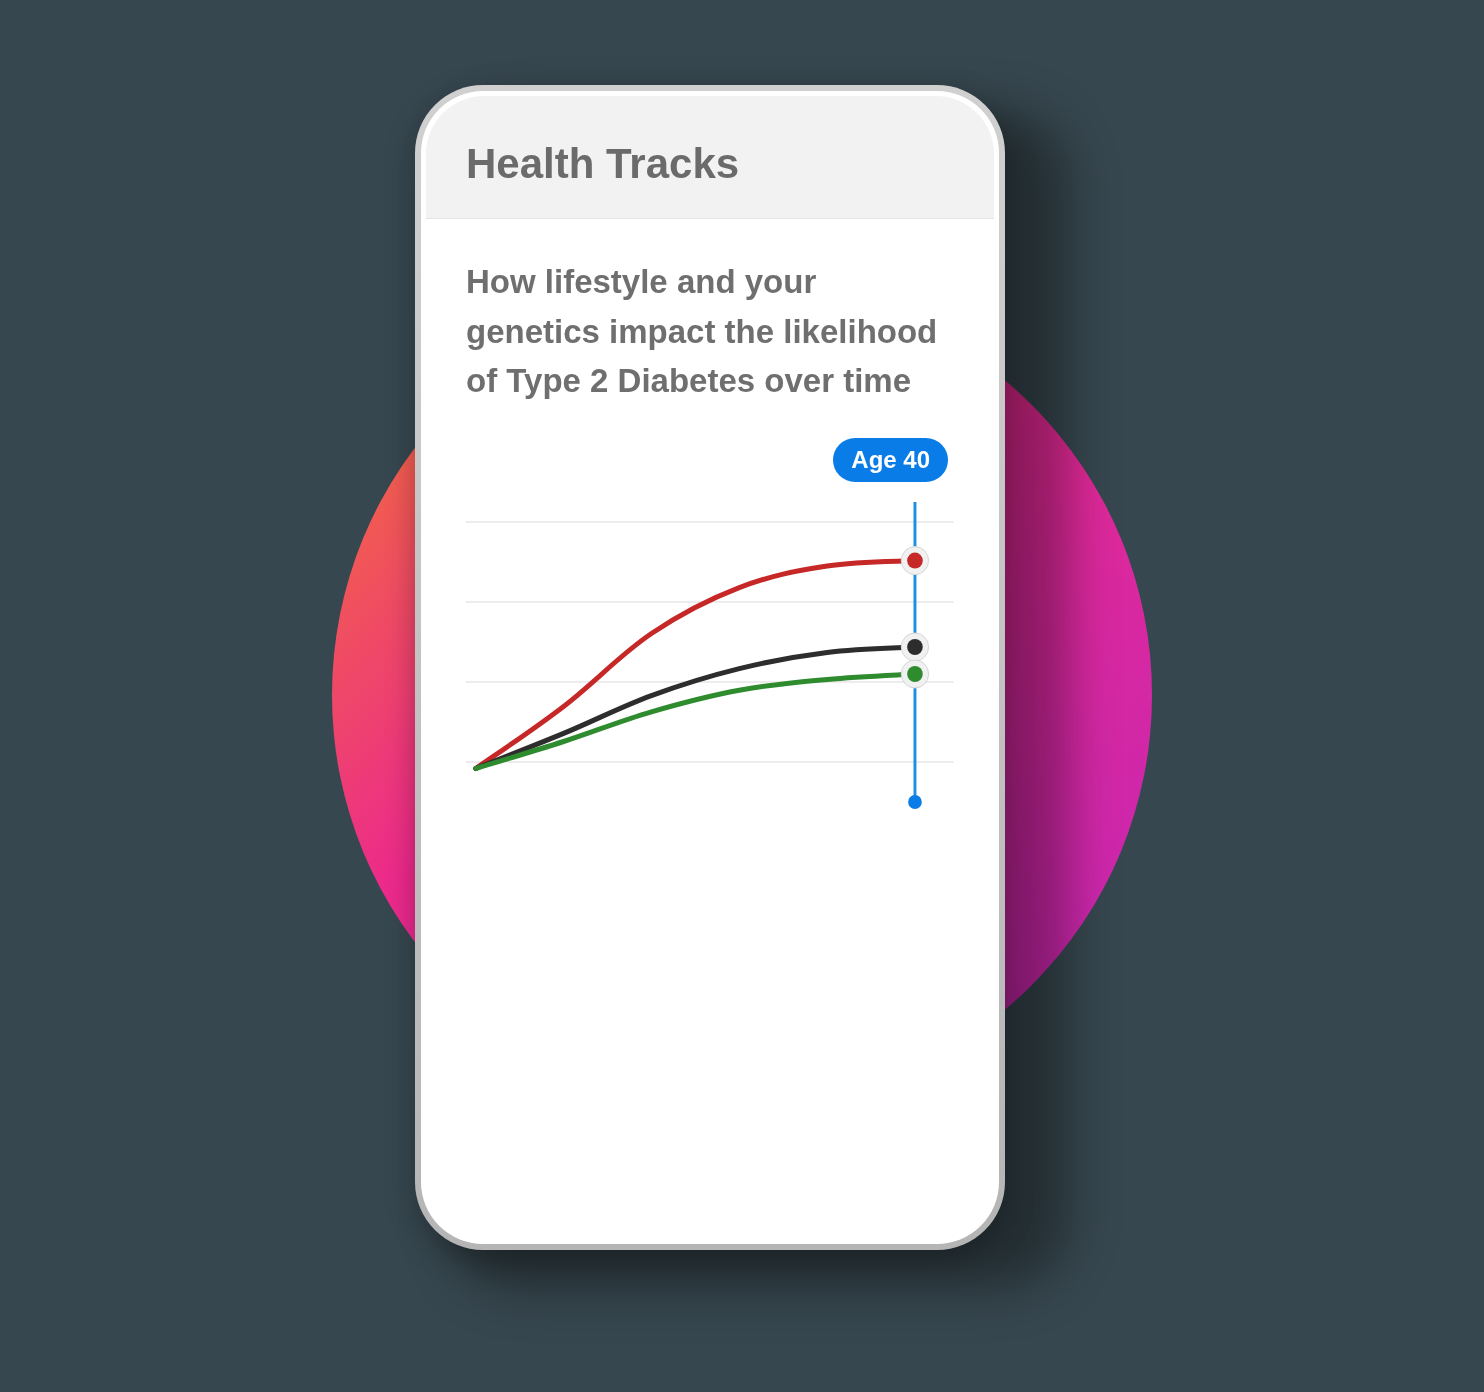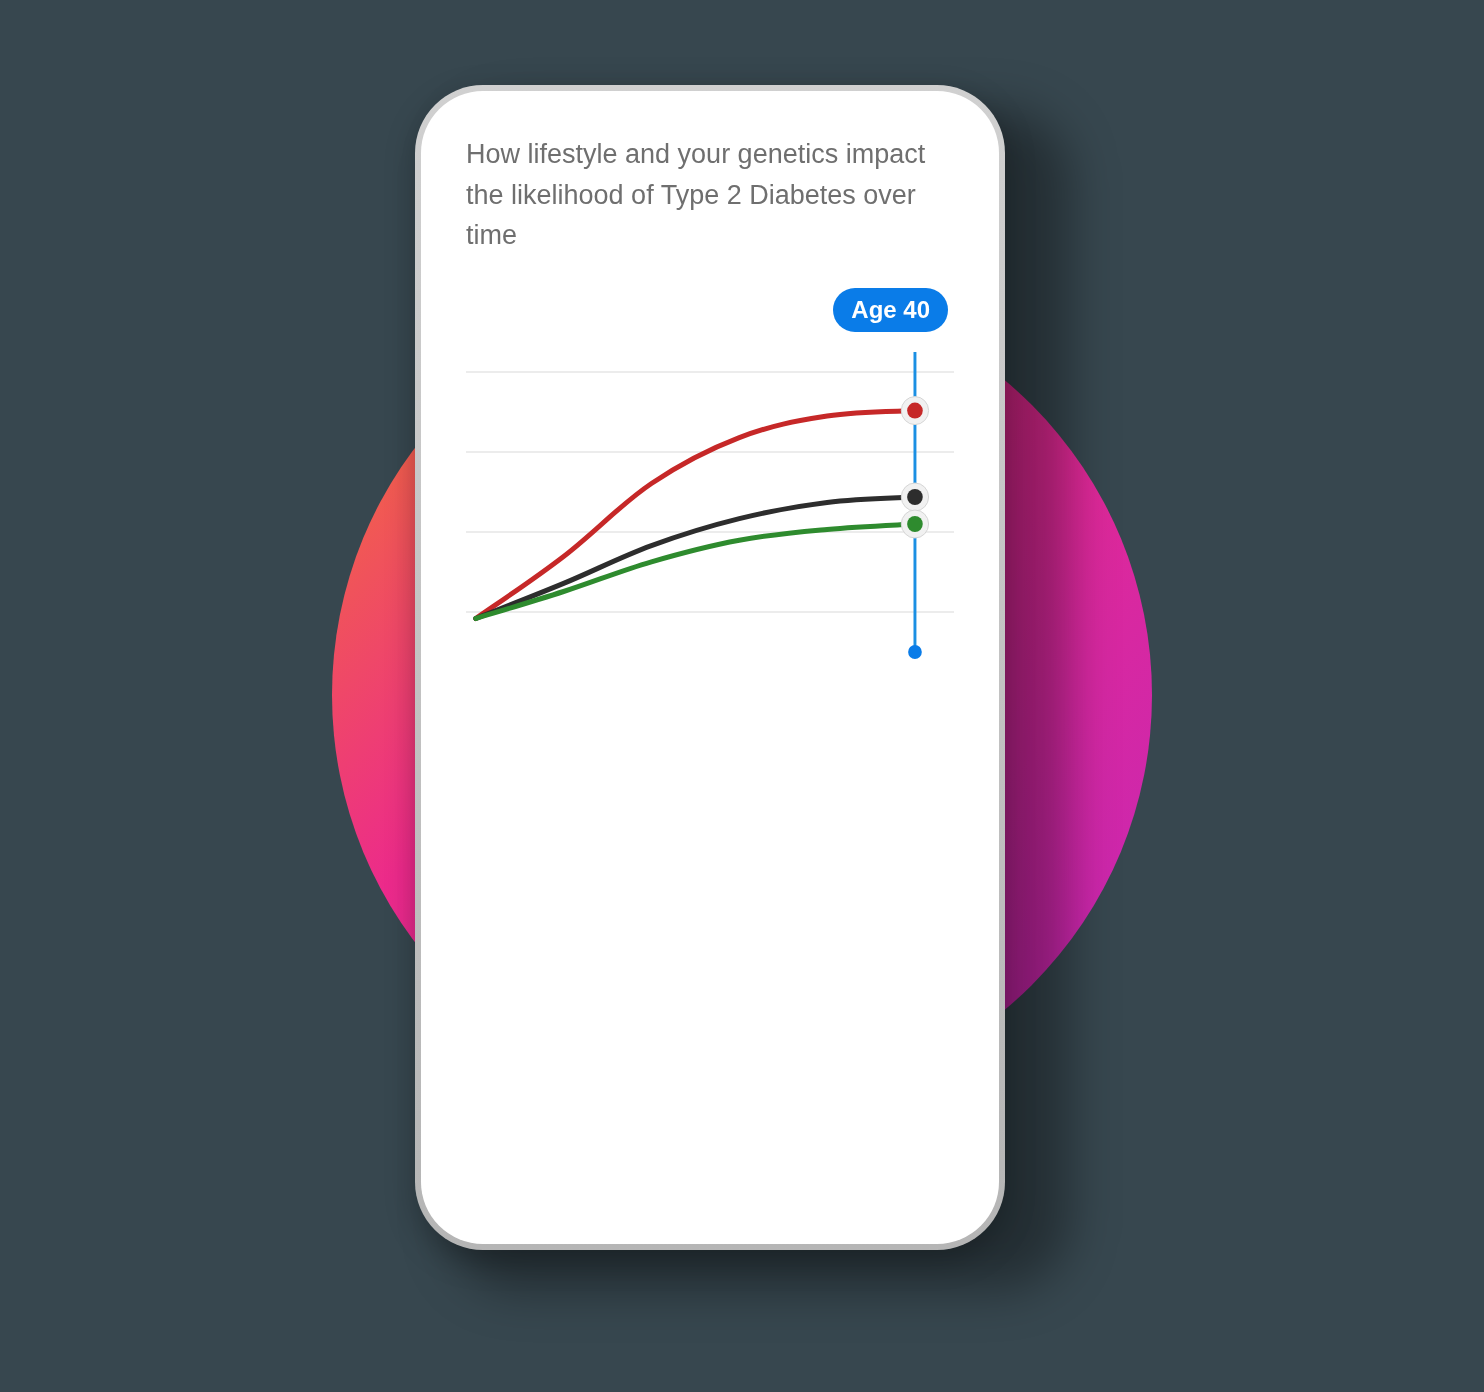--- a/index.html
+++ b/index.html
@@ -68,24 +68,24 @@
     }
     .header-title {
       font-size: 42px;
       font-weight: 700;
       color: #6b6b6b;
     }
     .content {
       padding: 38px 40px 0 40px;
     }
     .description {
-      font-size: 27px;
+      font-size: 33px;
       line-height: 1.5;
       color: #6f6f6f;
-      font-weight: 400;
+      font-weight: 700;
     }
     .chart-wrap {
       position: relative;
       margin-top: 36px;
       height: 420px;
     }
     .age-pill {
       position: absolute;
       top: -4px;
       right: 6px;
@@ -128,20 +128,23 @@
 <body>
 
 <div class="canvas">
   <div class="bg-circle"></div>
   <div class="phone-shadow"></div>
 
   <div class="phone">
     <div class="phone-inner">
       <div class="screen">
 
+        <div class="header">
+          <div class="header-title">Health Tracks</div>
+        </div>
 
         <div class="content">
           <p class="description">How lifestyle and your genetics impact the likelihood of Type 2 Diabetes over time</p>
 
           <div class="chart-wrap">
             <div class="age-pill">Age 40</div>
 
             <svg class="chart-svg" viewBox="0 0 500 360" preserveAspectRatio="none">
 
               <line class="grid-line" x1="0" y1="40" x2="500" y2="40"></line>

